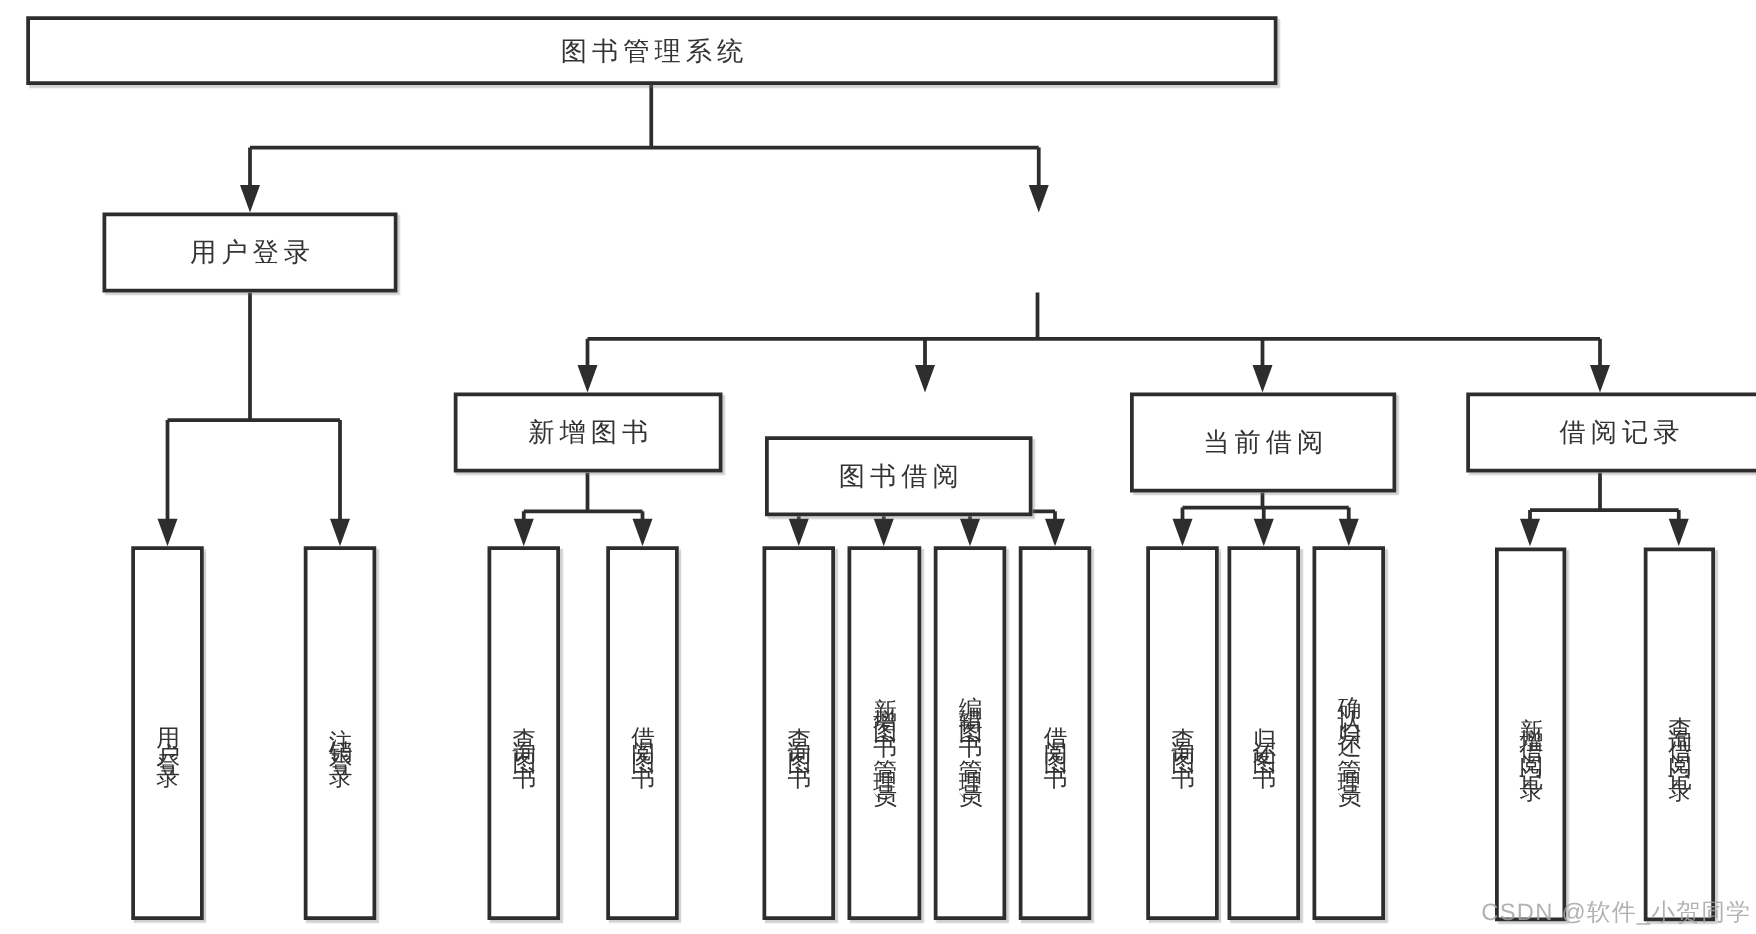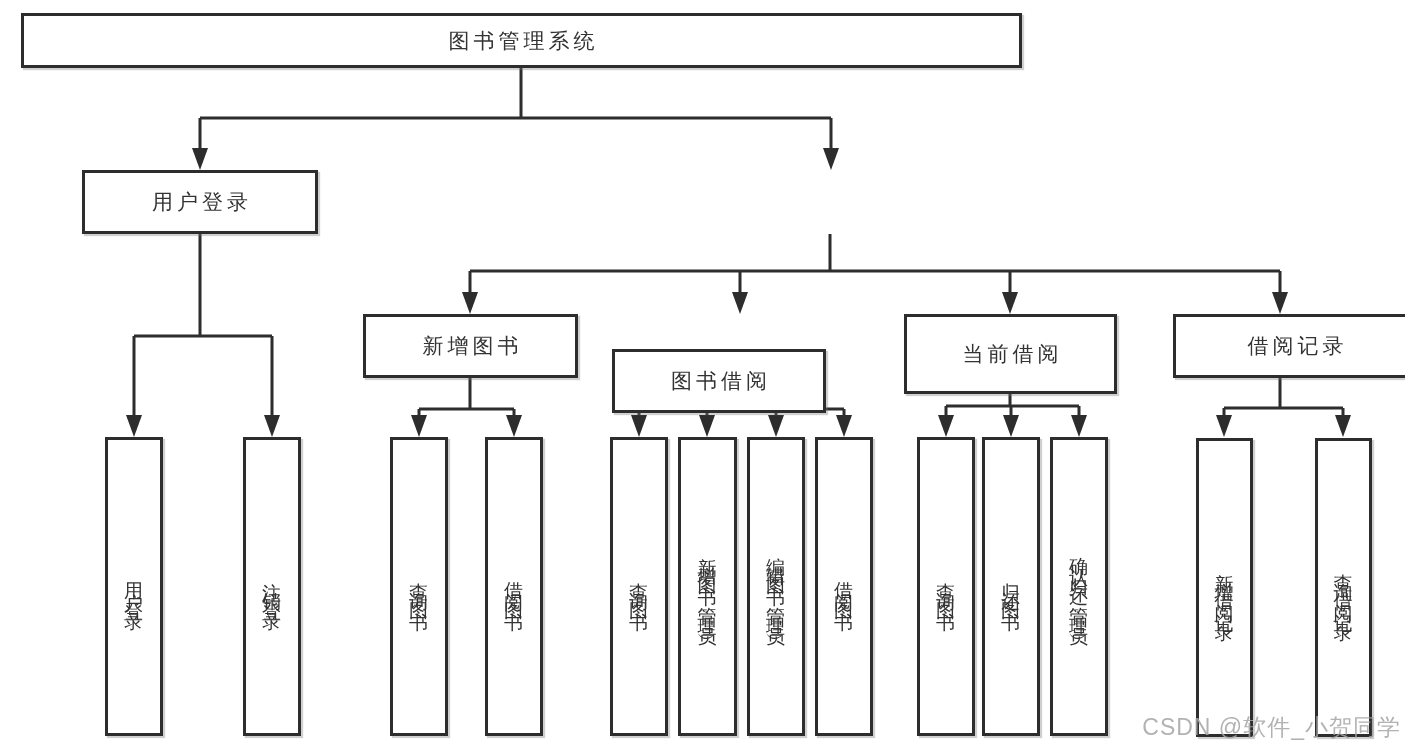--- a/index.html
+++ b/index.html
@@ -62,21 +62,21 @@
   .n-l-bb-borrow   { left: 815px;  width: 58px; }
   .n-l-cb-query    { left: 917px;  width: 58px; }
   .n-l-cb-return   { left: 982px;  width: 58px; }
   .n-l-cb-confirm  { left: 1050px; width: 58px; letter-spacing: 8px; }
   .n-l-br-add      { left: 1196px; width: 57px; top: 438px; }
   .n-l-br-query    { left: 1315px; width: 57px; top: 438px; }
   #watermark {
     position: absolute;
     right: 4px;
     bottom: 4px;
-    font-size: 23px;
+    font-size: 19px;
     color: rgba(165,165,165,0.85);
     letter-spacing: 1px;
     z-index: 20;
     white-space: nowrap;
   }
 </style>
 </head>
 <body>
 
 <div id="stage">

